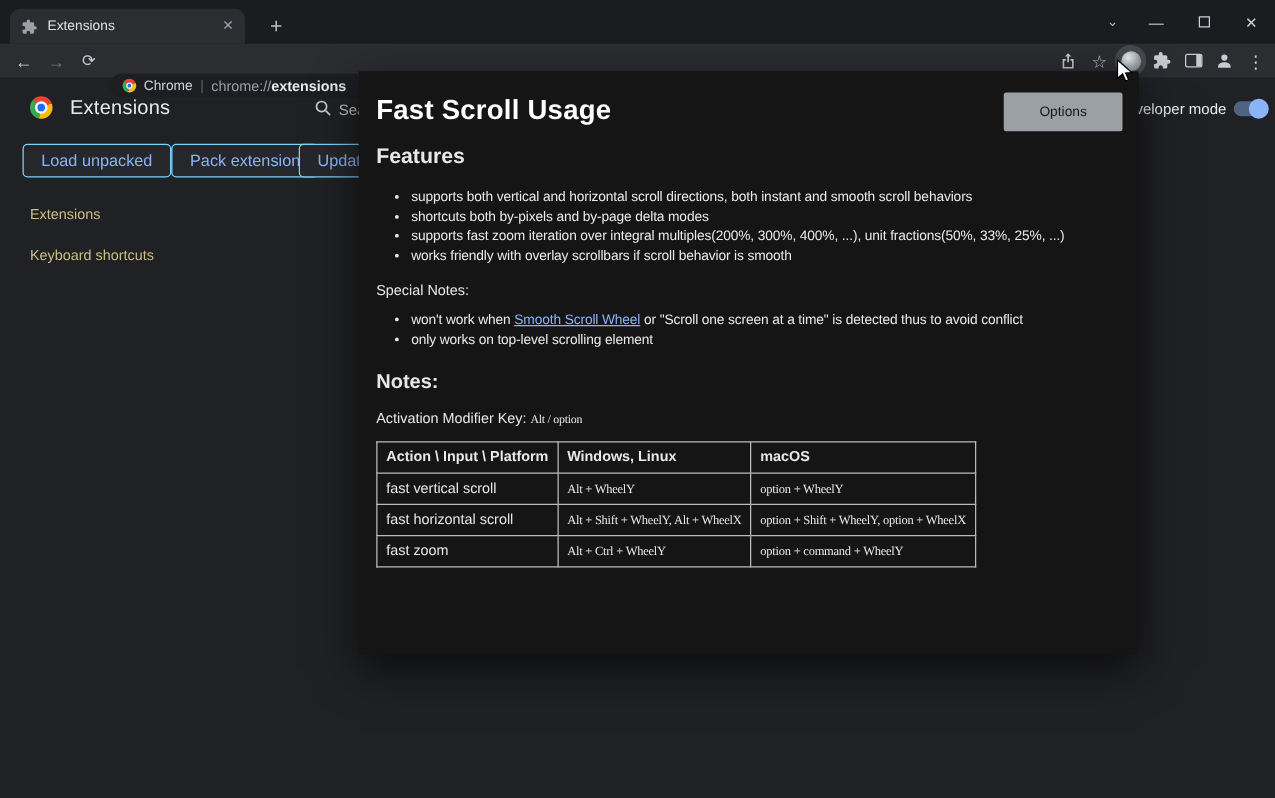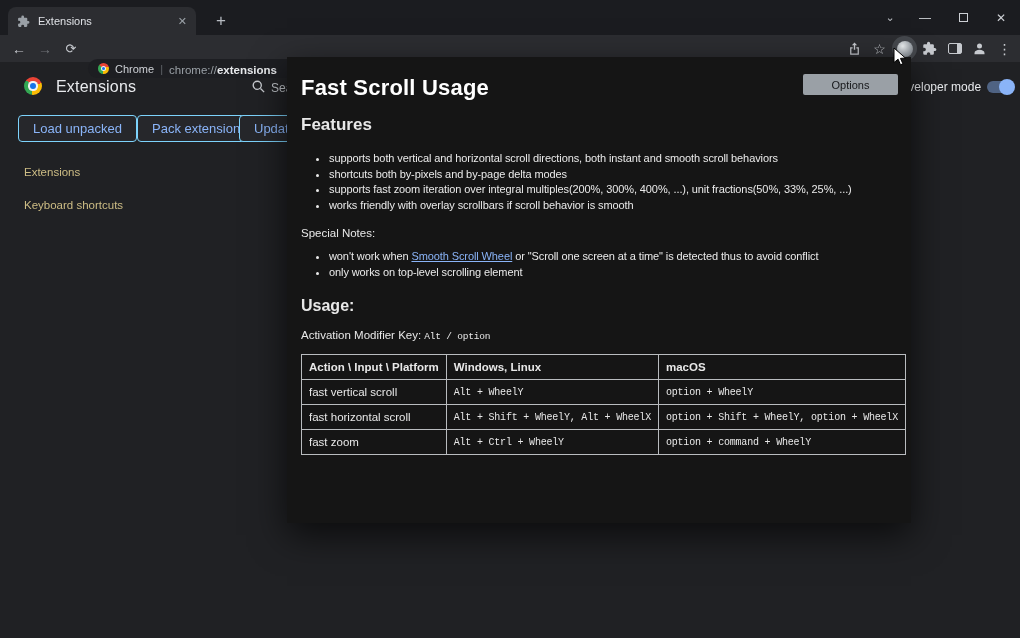--- a/index.html
+++ b/index.html
@@ -85,33 +85,33 @@
   .side-extensions { top:166px; }
   .side-shortcuts { top:199px; }
 
   
   .popup {
     position:absolute; left:287px; top:57px; width:624px; height:466px;
     background:#151515; z-index:20; box-shadow: 0 12px 34px rgba(0,0,0,.65);
     padding:18px 14px 0; color:#e8e8e8;
   }
   .options-btn {
-    position:absolute; top:17px; right:13px; width:95px; height:21px;
+    position:absolute; top:17px; right:13px; width:95px; height:31px;
     background:#9aa0a6; color:#17181b; border:none; border-radius:2px;
     font-size:11px; font-family:inherit;
   }
   .popup h1 { font-size:22px; line-height:26px; font-weight:700; color:#ffffff; margin:0 0 14px; letter-spacing:.2px; }
   .popup h2.features-h { font-size:17px; line-height:20px; font-weight:700; margin:4px 0 12px; }
   .popup ul { margin:16px 0 14px; padding-left:28px; }
   .popup li { font-size:11px; line-height:15.5px; letter-spacing:-.1px; color:#eaeaea; }
   .popup p.special { font-size:11.5px; margin:0 0 10px; }
   .popup ul.notes { margin:0 0 16px; }
   .popup h2.usage-h { font-size:16px; line-height:19px; font-weight:700; margin:0 0 14px; }
   .popup p.activation { font-size:11.5px; margin:0 0 12px; }
-  .mono { font-family:Liberation Mono, monospace; font-size:9.5px; letter-spacing:-.2px; }
+  .mono { font-family:Liberation Serif, serif; font-size:9.5px; letter-spacing:-.2px; }
   a.link { color:#8ab4f8; text-decoration:underline; cursor:pointer; }
   table.usage { border-collapse:collapse; }
   table.usage th, table.usage td {
     border:1px solid #b9bcbf; padding:6px 7px; text-align:left;
     font-size:11.5px; white-space:nowrap;
   }
   table.usage th { font-weight:700; }
   table.usage td.mono { font-size:10px; }
 
   
@@ -213,21 +213,21 @@
       <li>supports both vertical and horizontal scroll directions, both instant and smooth scroll behaviors</li>
       <li>shortcuts both by-pixels and by-page delta modes</li>
       <li>supports fast zoom iteration over integral multiples(200%, 300%, 400%, ...), unit fractions(50%, 33%, 25%, ...)</li>
       <li>works friendly with overlay scrollbars if scroll behavior is smooth</li>
     </ul>
     <p class="special">Special Notes:</p>
     <ul class="notes">
       <li><span>won't work when </span><a class="link">Smooth Scroll Wheel</a><span> or "Scroll one screen at a time" is detected thus to avoid conflict</span></li>
       <li>only works on top-level scrolling element</li>
     </ul>
-    <h2 class="usage-h">Usage:</h2>
+    <h2 class="usage-h">Notes:</h2>
     <p class="activation"><span>Activation Modifier Key: </span><span class="mono">Alt / option</span></p>
     <table class="usage">
       <thead>
         <tr>
           <th>Action \ Input \ Platform</th>
           <th>Windows, Linux</th>
           <th>macOS</th>
         </tr>
       </thead>
       <tbody>

